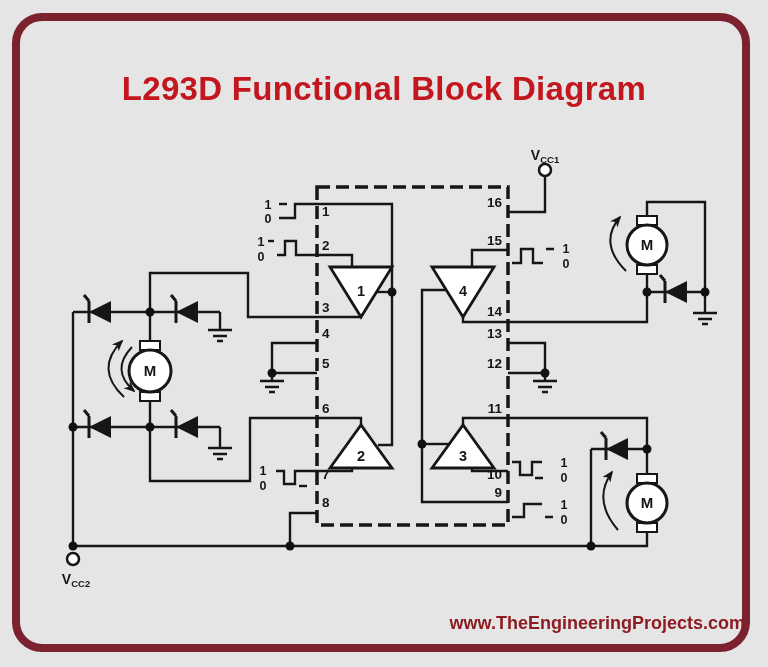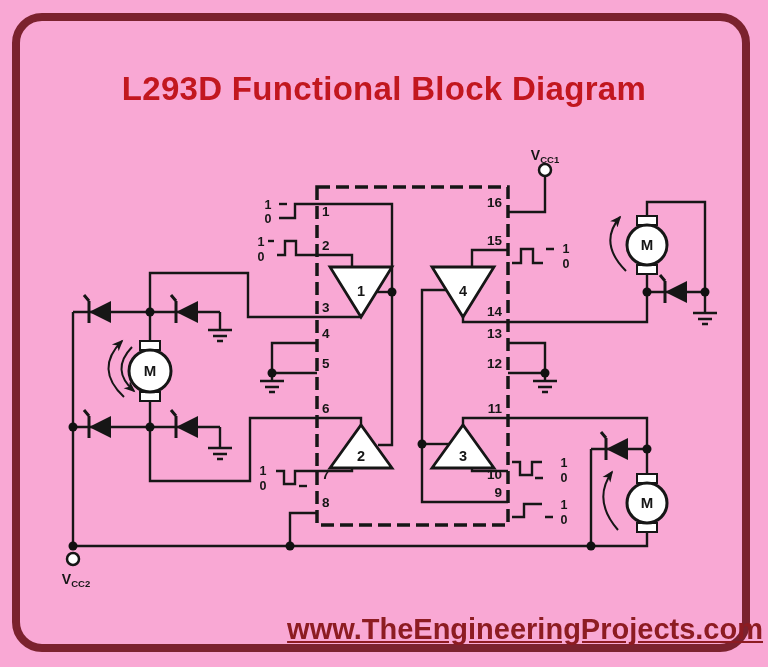--- a/index.html
+++ b/index.html
@@ -1,32 +1,32 @@
 <!DOCTYPE html>
 <html><head>
 <meta charset="utf-8">
 <style>
   html,body { margin:0; padding:0; background:#ffffff; }
   .page {
-    position:relative; width:768px; height:667px; background:#f9a8d4;
+    position:relative; width:768px; height:667px; background:#e5e5e5;
     font-family:"Liberation Sans", sans-serif; overflow:hidden;
     outline:1px solid #dcdcdc;
   }
   .border-frame {
     position:absolute; left:12px; top:13px; width:722px; height:623px;
     border:8px solid #7b222e; border-radius:30px;
   }
   .title {
     position:absolute; top:70px; left:0; width:100%; margin:0;
     text-align:center; font-size:33px; font-weight:bold; color:#c2171f;
     letter-spacing:0.3px;
   }
   .website {
-    position:absolute; top:613px; right:5px;
-    font-size:29px; font-weight:bold; color:#8d1c22;text-decoration:underline;
+    position:absolute; top:613px; right:23px;
+    font-size:18px; font-weight:bold; color:#8d1c22;
   }
   svg.circuit { position:absolute; left:0; top:0; }
   .wire   { stroke:#161616; stroke-width:2.4; fill:none; }
   .thin   { stroke:#161616; stroke-width:2; fill:none; }
   .shape  { stroke:#161616; stroke-width:2.8; fill:#ffffff; }
   .boxy   { stroke:#161616; stroke-width:2; fill:#ffffff; }
   .solid  { fill:#161616; stroke:none; }
   .pin    { font:bold 13.5px "Liberation Sans", sans-serif; fill:#161616; }
   .pinr   { font:bold 13.5px "Liberation Sans", sans-serif; fill:#161616; text-anchor:end; }
   .drv    { font:bold 14.5px "Liberation Sans", sans-serif; fill:#161616; text-anchor:middle; }

